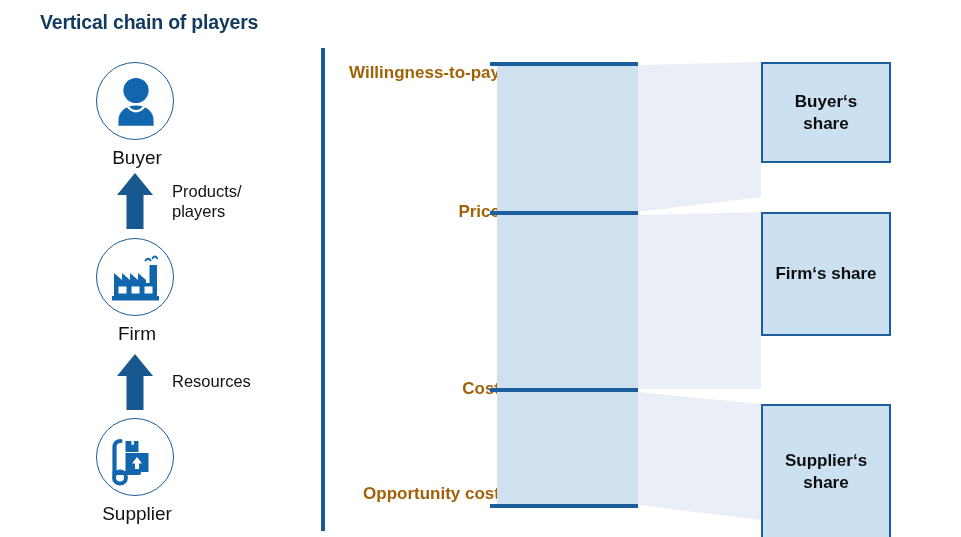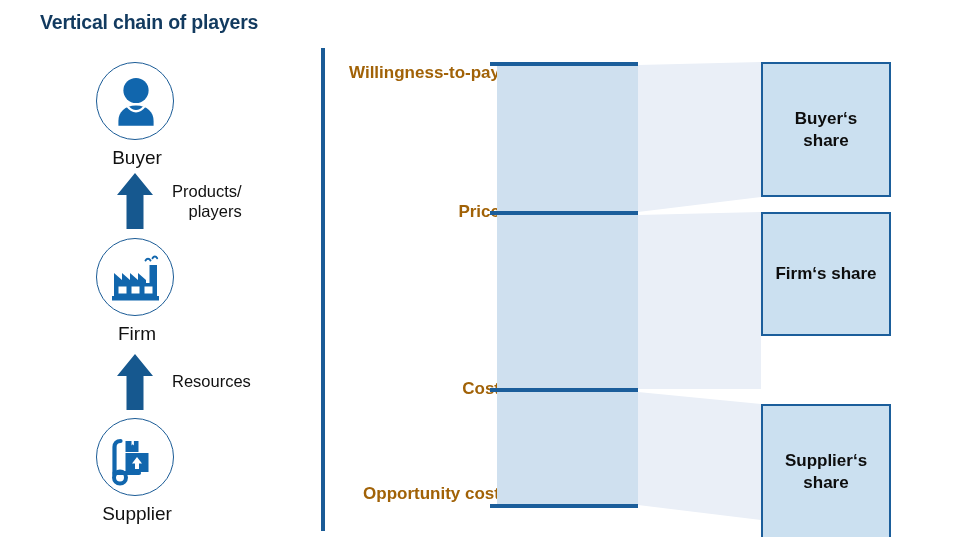--- a/index.html
+++ b/index.html
@@ -60,21 +60,20 @@
   
   .arrow{position:absolute;}
   #arrow-products{left:114px;top:132px;}
   #arrow-resources{left:114px;top:313px;}
   .arrow-label{
     position:absolute;
     font-size:16.5px;
     color:#111111;
     line-height:20px;
     white-space:nowrap;
-    text-align:right;
   }
   #label-products{left:172px;top:141px;}
   #label-resources{left:172px;top:331px;}
 
   
   .chart{position:absolute;left:0;top:0;width:961px;height:537px;}
 
   .axis{
     position:absolute;
     left:321px;top:48px;
@@ -125,21 +124,21 @@
     justify-content:center;
   }
   .share-text{
     font-weight:bold;
     font-size:17px;
     color:#0d0d0d;
     text-align:center;
     line-height:22px;
   }
 
-  #box-buyer{top:62px;height:135px;}
+  #box-buyer{top:62px;height:101px;}
   #box-firm{top:212px;height:124px;}
   #box-supplier{top:404px;height:135px;}
 </style>
 </head>
 <body>
 
 <div class="stage">
 
   <div class="heading" id="h-left">Vertical chain of players</div>
 

